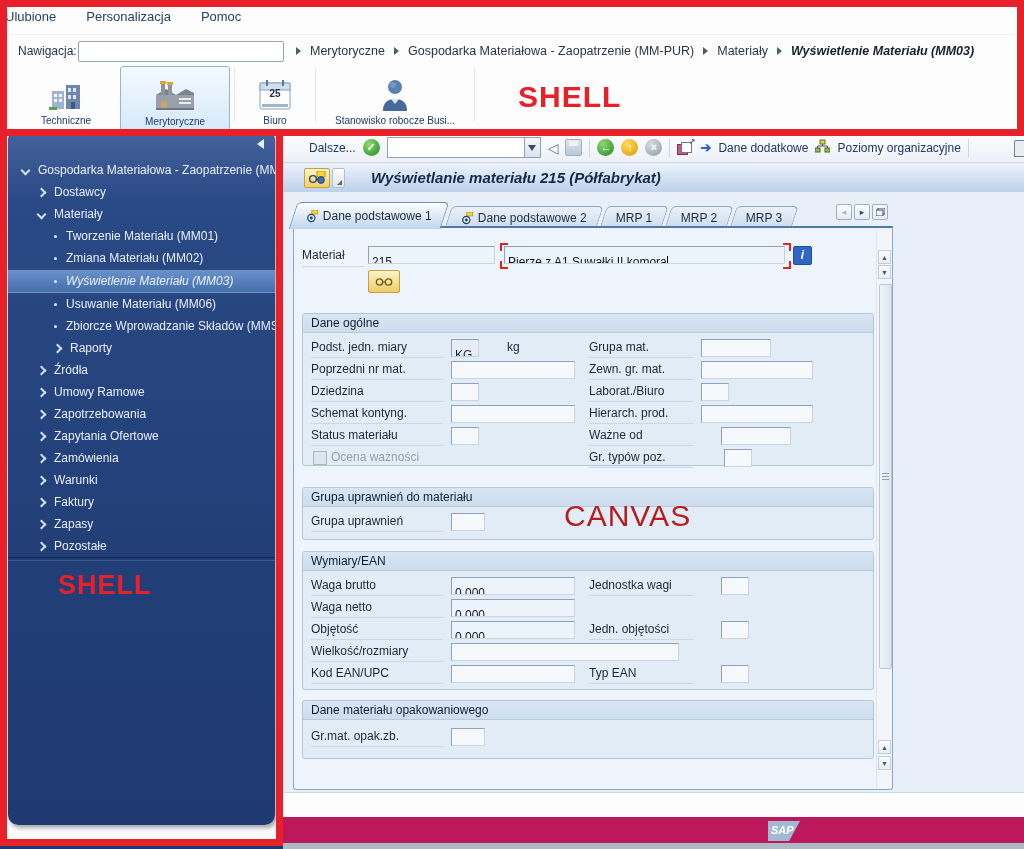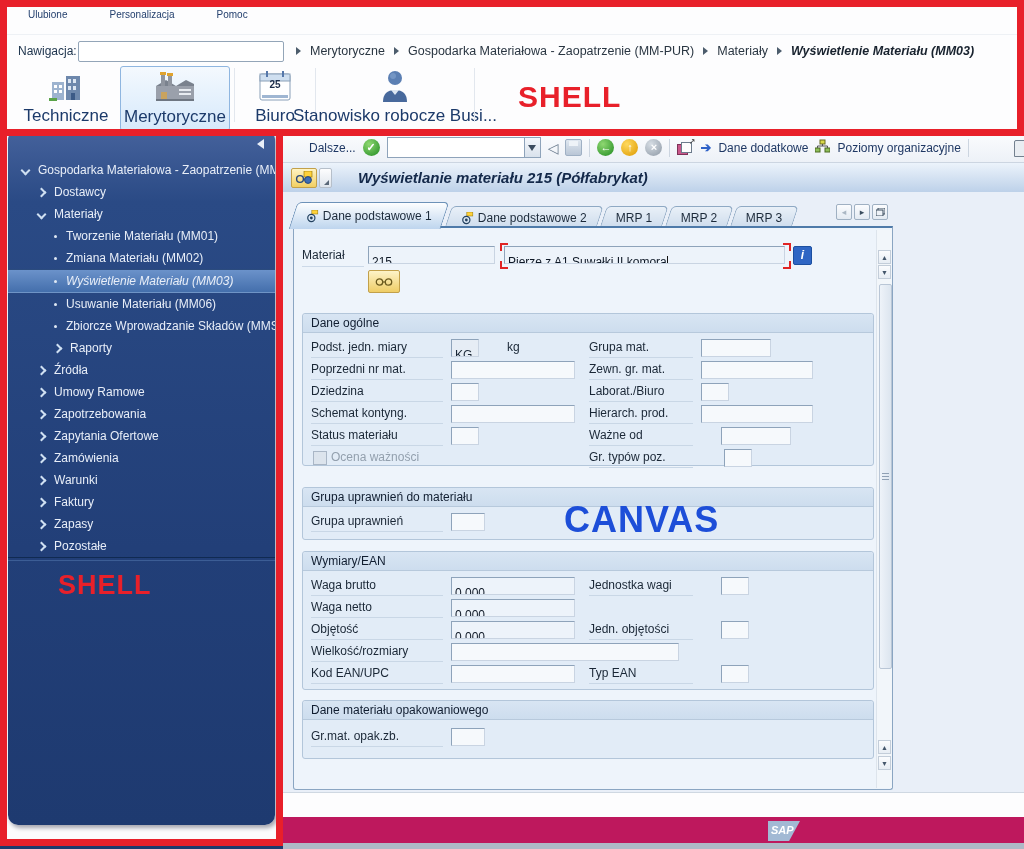--- a/index.html
+++ b/index.html
@@ -1,30 +1,30 @@
 <!DOCTYPE html>
 <html><head>
 <meta charset="utf-8">
 <style>
   html,body{margin:0;padding:0}
   #stage{position:relative;width:1024px;height:849px;overflow:hidden;background:#fff;
     font-family:"Liberation Sans",sans-serif;font-size:12px;color:#1a2736}
   
   #shell-top{position:absolute;left:0;top:0;width:1024px;height:133px;background:#fdfdfe}
-  #menubar{position:absolute;left:28px;top:9px;display:flex;gap:42px;color:#24406e;font-size:10px}
+  #menubar{position:absolute;left:5px;top:9px;display:flex;gap:30px;color:#24406e;font-size:13px}
   .menu-item{cursor:default}
   #navrow{position:absolute;left:0;top:34px;width:1024px;height:32px;border-top:1px solid #eef1f5}
   #nav-label{position:absolute;left:18px;top:9px;color:#20364f}
   #nav-input{position:absolute;left:78px;top:6px;width:198px;height:19px;border:1px solid #93a5b8;border-radius:2px;background:#fff;font:inherit;padding:0 3px}
   #crumbs{position:absolute;left:296px;top:9px;display:flex;align-items:center;gap:9px;white-space:nowrap;color:#2a3642;font-size:12.5px}
   .carrow{width:0;height:0;border-left:5px solid #4c5c6c;border-top:4px solid transparent;border-bottom:4px solid transparent}
   .crumb-last{font-weight:bold;font-style:italic;color:#18222e}
   #launcher{position:absolute;left:0;top:66px;width:1024px;height:66px;display:flex;align-items:flex-start;padding-left:12px}
   .lbtn{width:108px;height:60px;display:flex;flex-direction:column;align-items:center;justify-content:flex-end;gap:2px;padding-bottom:3px}
-  .lbtn .cap{font-size:17px;color:#1c3a6a;white-space:nowrap}
+  .lbtn .cap{font-size:10px;color:#1c3a6a;white-space:nowrap}
   .lbtn.sel{border:1px solid #8fb6e0;border-radius:3px;background:linear-gradient(#f4f9fe,#d6e9fb)}
   .lsep{width:1px;height:54px;background:#e2e7ee;margin:2px 4px 0 4px}
   .licon{height:38px;display:flex;align-items:flex-end;position:relative}
   #cal-day{position:absolute;left:0;top:13px;width:34px;text-align:center;font-size:10px;font-weight:bold;color:#1c2c4a}
   
   #side-white{position:absolute;left:0;top:133px;width:283px;height:716px;background:#fcfcfd}
   #side-panel{position:absolute;left:8px;top:133px;width:267px;height:692px;border-radius:6px 6px 10px 10px;
     background:linear-gradient(#44619b,#2a4a85 10%,#223f78 60%,#1e3a70);box-shadow:2px 3px 4px rgba(0,0,30,.35)}
   #collapse-btn{position:absolute;right:8px;top:4px;width:14px;height:14px;display:flex;align-items:center;justify-content:center}
   .tri-left{width:0;height:0;border-right:7px solid #e8eef8;border-top:5px solid transparent;border-bottom:5px solid transparent}
@@ -55,21 +55,21 @@
   .save-ic{width:15px;height:15px;border-radius:2px;background:linear-gradient(#dfe7f0,#b9c6d6);border:1px solid #9fb0c4;flex:none;position:relative}
   .save-ic:before{content:"";position:absolute;left:3px;top:1px;right:3px;height:5px;background:#eef3f8}
   .sess-ic{width:16px;height:15px;position:relative;flex:none}
   .sess-ic .b1{position:absolute;left:0;bottom:0;width:9px;height:9px;background:#c9578a;border:1px solid #7e3258}
   .sess-ic .b2{position:absolute;right:1px;top:2px;width:9px;height:9px;background:#fdfdfd;border:1px solid #6c7b8c}
   .sess-ic .ar{position:absolute;right:-2px;top:-3px;font-size:8px;color:#333}
   .blue-arrow{color:#2f62c8;font-weight:bold;font-size:13px}
   .org-ic{flex:none}
   .print-ic{position:absolute;right:-12px;top:7px;width:20px;height:15px;border:1px solid #73808f;background:#e9edf2;border-radius:2px 2px 0 0}
   #titlebar{position:absolute;left:0;top:34px;width:741px;height:29px;background:linear-gradient(#ecf3fb,#bdd1e9);
-    display:flex;align-items:center;padding-left:8px;box-sizing:border-box}
+    display:flex;align-items:center;padding-left:21px;box-sizing:border-box}
   #title-icon-btn{width:24px;height:18px;border:1px solid #c2a04a;border-radius:2px;background:linear-gradient(#fff4c4,#f2cf62);
     display:flex;align-items:center;justify-content:center}
   #title-dd-btn{width:11px;height:18px;border:1px solid #b6bfca;border-radius:2px;background:linear-gradient(#fdfdfe,#dfe5ec);
     margin-left:2px;position:relative}
   #title-dd-btn:before{content:"";position:absolute;right:2px;bottom:2px;border-left:5px solid transparent;border-bottom:5px solid #5a6878}
   #page-title{margin-left:26px;font-size:15px;font-weight:bold;font-style:italic;color:#14294a}
   
   #tabstrip{position:absolute;left:10px;top:73px;width:600px;height:27px;display:flex;align-items:flex-end}
   .tab{transform:skewX(-18deg);border:1px solid #8fa9c4;border-bottom:none;border-radius:5px 5px 0 0;
     background:linear-gradient(#e9f0f8,#ccdbec);margin-right:3px;height:22px;display:flex;align-items:center}
@@ -122,21 +122,21 @@
     clip-path:polygon(0 0,100% 0,66% 100%,0 100%);color:#fff;font-weight:bold;font-style:italic;font-size:11px;padding:3px 0 0 3px;box-sizing:border-box}
   #botbar{position:absolute;left:0;top:714px;width:741px;height:6px;background:#aeb9c6}
   #botbar-left{position:absolute;left:0;top:845px;width:283px;height:4px;background:#1d3a6c}
   
   .ann-red{position:absolute;border:7px solid #e8202a;box-sizing:border-box;pointer-events:none;z-index:50}
   #ann-top{left:0;top:0;width:1024px;height:136px}
   #ann-side{left:0;top:129px;width:283px;height:717px}
   .ann-lab{position:absolute;z-index:51;font-weight:bold;pointer-events:none;letter-spacing:1px}
   #lab-shell-top{left:518px;top:80px;font-size:30px;color:#e8202a}
   #lab-shell-side{left:58px;top:570px;font-size:27px;color:#e8202a}
-  #lab-canvas{left:564px;top:499px;font-size:36px;color:#1d4ed8;z-index:40;position:absolute;font-weight:bold;letter-spacing:1px}
+  #lab-canvas{left:564px;top:499px;font-size:30px;color:#b91c1c;z-index:40;position:absolute;font-weight:normal;letter-spacing:1px}
   .caret{display:inline-block;width:1px;height:13px;background:#111;vertical-align:middle}
 </style>
 </head>
 <body>
 
 <div id="stage">
 
   <div id="shell-top">
     <div id="menubar">
       <span class="menu-item">Ulubione</span>

